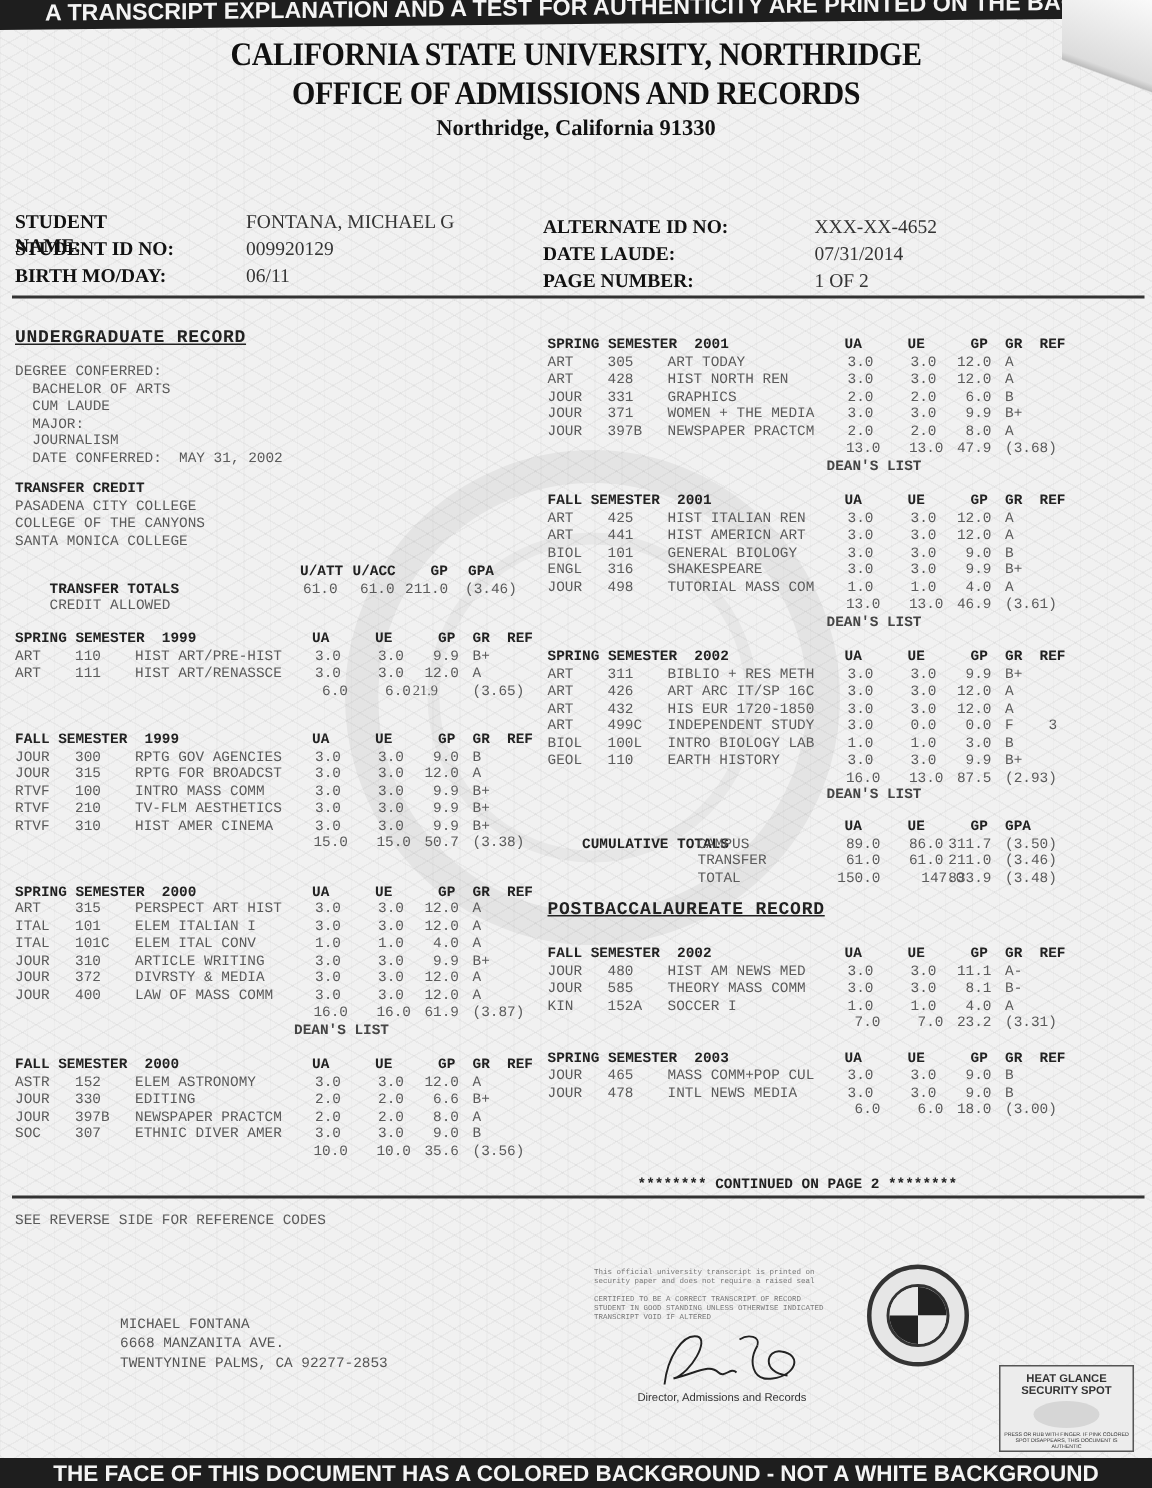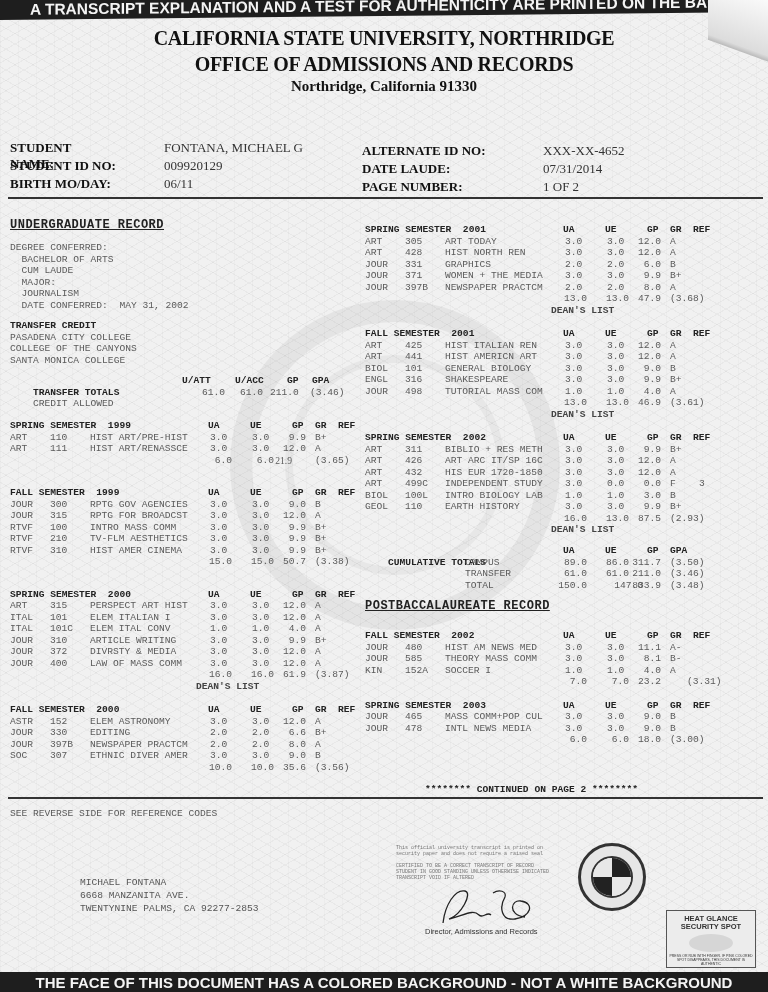--- a/index.html
+++ b/index.html
@@ -132,21 +132,21 @@
   <div class="line">  JOURNALISM</div>
   <div class="line">  DATE CONFERRED:  MAY 31, 2002</div>
   <div style="height:9px"></div>
   <div class="line bold">TRANSFER CREDIT</div>
   <div class="line">PASADENA CITY COLLEGE</div>
   <div class="line">COLLEGE OF THE CANYONS</div>
   <div class="line">SANTA MONICA COLLEGE</div>
   <div style="height:9px"></div>
   <div class="line bold">
     <span>TRANSFER TOTALS</span>
-    <span class="c" style="left:172px">U/ATT</span>
+    <span class="c" style="left:190px">U/ATT</span>
     <span class="c" style="left:225px">U/ACC</span>
     <span class="c" style="left:277px">GP</span>
     <span class="c" style="left:302px">GPA</span>
   </div>
   <div class="line">
     <span>CREDIT ALLOWED</span>
     <span class="c" style="left:192px">61.0</span>
     <span class="c" style="left:230px">61.0</span>
     <span class="c" style="left:260px">211.0</span>
     <span class="c" style="left:300px">(3.46)</span>
@@ -231,21 +231,21 @@
     </div>
   <div style="height:8px"></div>
   <div class="sect-title">POSTBACCALAUREATE RECORD</div>
 </div>
 
 <div id="postbac-col" class="blk mono" style="left:365px; top:630px; width:360px;">
     <div class="line bold"><span>FALL SEMESTER  2002</span><span class="c" style="left: 198px;">UA</span><span class="c" style="left: 240px;">UE</span><span class="c" style="left: 282px;">GP</span><span class="c" style="left: 305px;">GR</span><span class="c" style="left: 328px;">REF</span></div>
     <div class="line"><span class="c" style="left: 0px;">JOUR</span><span class="c" style="left: 40px;">480</span><span class="c" style="left: 80px;">HIST AM NEWS MED</span><span class="c" style="left: 200px;">3.0</span><span class="c" style="left: 242px;">3.0</span><span class="c r" style="left: 262px; width: 34px;">11.1</span><span class="c" style="left: 305px;">A-</span><span class="c" style="left: 334px;"></span></div>
     <div class="line"><span class="c" style="left: 0px;">JOUR</span><span class="c" style="left: 40px;">585</span><span class="c" style="left: 80px;">THEORY MASS COMM</span><span class="c" style="left: 200px;">3.0</span><span class="c" style="left: 242px;">3.0</span><span class="c r" style="left: 262px; width: 34px;">8.1</span><span class="c" style="left: 305px;">B-</span><span class="c" style="left: 334px;"></span></div>
     <div class="line"><span class="c" style="left: 0px;">KIN</span><span class="c" style="left: 40px;">152A</span><span class="c" style="left: 80px;">SOCCER I</span><span class="c" style="left: 200px;">1.0</span><span class="c" style="left: 242px;">1.0</span><span class="c r" style="left: 262px; width: 34px;">4.0</span><span class="c" style="left: 305px;">A</span><span class="c" style="left: 334px;"></span></div>
-    <div class="line"><span class="c r" style="left: 186px; width: 36px;">7.0</span><span class="c r" style="left: 228px; width: 36px;">7.0</span><span class="c r" style="left: 262px; width: 34px;">23.2</span><span class="c" style="left: 322px; text-align: center;">(3.31)</span></div>
+    <div class="line"><span class="c r" style="left: 186px; width: 36px;">7.0</span><span class="c r" style="left: 228px; width: 36px;">7.0</span><span class="c r" style="left: 262px; width: 34px;">23.2</span><span class="c" style="left: 305px; text-align: center;">(3.31)</span></div>
     <div style="height: 12px;"></div>
     <div class="line bold"><span>SPRING SEMESTER  2003</span><span class="c" style="left: 198px;">UA</span><span class="c" style="left: 240px;">UE</span><span class="c" style="left: 282px;">GP</span><span class="c" style="left: 305px;">GR</span><span class="c" style="left: 328px;">REF</span></div>
     <div class="line"><span class="c" style="left: 0px;">JOUR</span><span class="c" style="left: 40px;">465</span><span class="c" style="left: 80px;">MASS COMM+POP CUL</span><span class="c" style="left: 200px;">3.0</span><span class="c" style="left: 242px;">3.0</span><span class="c r" style="left: 262px; width: 34px;">9.0</span><span class="c" style="left: 305px;">B</span><span class="c" style="left: 334px;"></span></div>
     <div class="line"><span class="c" style="left: 0px;">JOUR</span><span class="c" style="left: 40px;">478</span><span class="c" style="left: 80px;">INTL NEWS MEDIA</span><span class="c" style="left: 200px;">3.0</span><span class="c" style="left: 242px;">3.0</span><span class="c r" style="left: 262px; width: 34px;">9.0</span><span class="c" style="left: 305px;">B</span><span class="c" style="left: 334px;"></span></div>
     <div class="line"><span class="c r" style="left: 186px; width: 36px;">6.0</span><span class="c r" style="left: 228px; width: 36px;">6.0</span><span class="c r" style="left: 262px; width: 34px;">18.0</span><span class="c" style="left: 305px;">(3.00)</span></div>
     <div style="height: 12px;"></div>
   </div>
 
 <div class="blk mono bold" style="left:425px; top:784px;">********  CONTINUED ON PAGE 2  ********</div>
 

